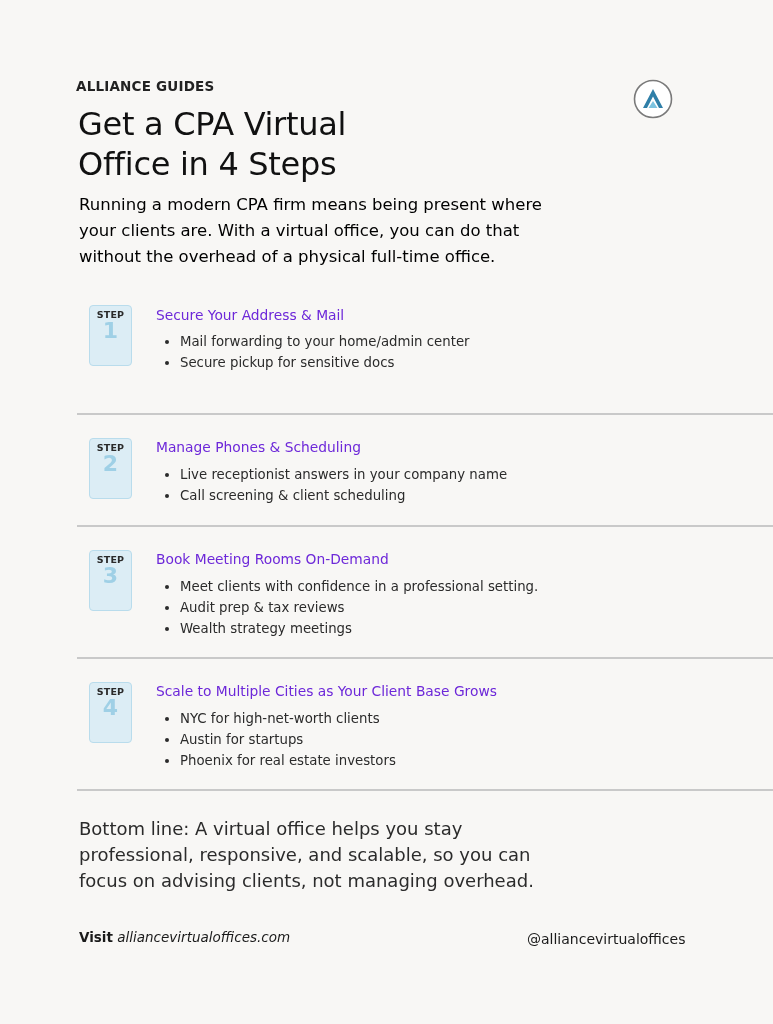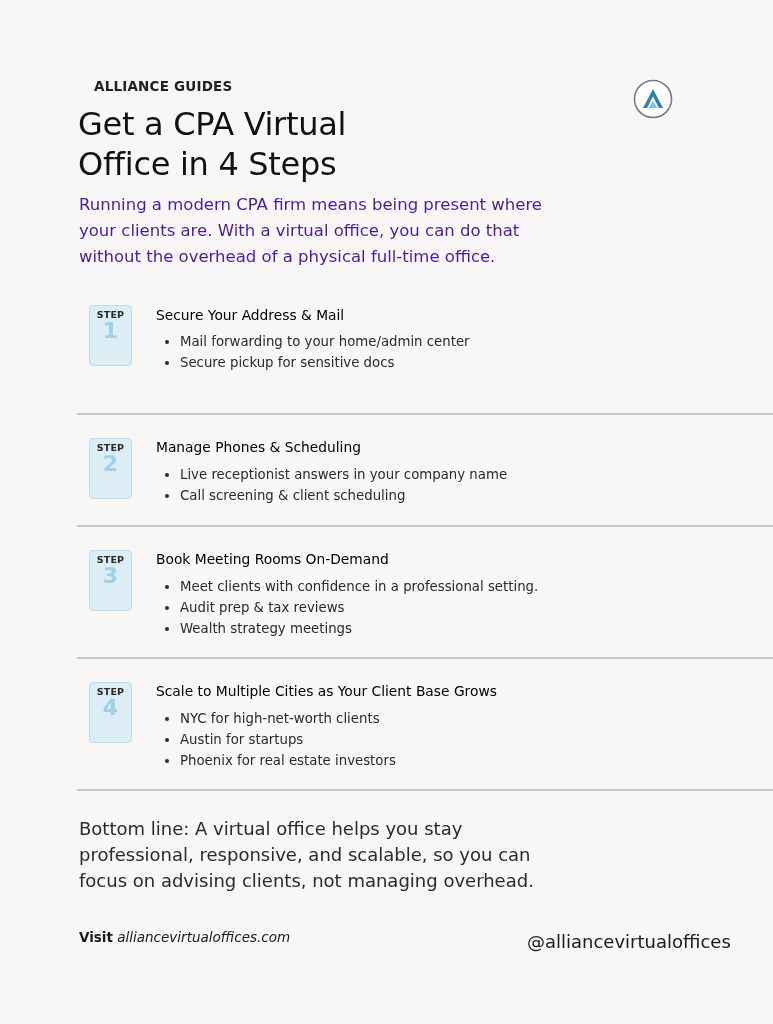--- a/index.html
+++ b/index.html
@@ -5,38 +5,38 @@
     html, body { margin: 0; padding: 0; }
     body {
       width: 773px; height: 1024px;
       background: #f8f7f5;
       font-family: "DejaVu Sans", sans-serif;
       color: #1a1a1a;
       position: relative;
       overflow: hidden;
     }
     .brand {
-      position: absolute; left: 94px; top: 78px;
+      position: absolute; left: 76px; top: 78px;
       font-size: 13.5px; font-weight: bold; letter-spacing: 0.2px;
       color: #222;
     }
     .logo {
       position: absolute; left: 633px; top: 79px;
       width: 40px; height: 40px;
     }
     .title {
       position: absolute; left: 78px; top: 104px;
       font-size: 32px; line-height: 40px; font-weight: 500;
       color: #111; margin: 0; letter-spacing: -0.3px;
       width: 420px;
     }
     .intro {
       position: absolute; left: 79px; top: 192px;
       width: 500px;
-      font-size: 16.5px; line-height: 26px; color: #4c1d95;
+      font-size: 16.5px; line-height: 26px; color: #000000;
       margin: 0;
     }
     .steps { position: absolute; left: 0; top: 0; width: 773px; }
     .step {
       position: absolute; left: 0; width: 773px;
     }
     .step-badge {
       position: absolute; left: 89px;
       width: 43px; height: 61px;
       background: #dcedf5;
@@ -50,21 +50,21 @@
       font-size: 9.5px; font-weight: bold; color: #2a2a2a;
       margin-top: 3px; letter-spacing: 0.2px;
     }
     .step-badge .num {
       display: block;
       font-size: 22px; line-height: 22px; font-weight: bold;
       color: #9fd0e6;
     }
     .step-title {
       position: absolute; left: 156px;
-      font-size: 13.8px; color: #000000; font-weight: 500;
+      font-size: 13.8px; color: #6d28d9; font-weight: 500;
       white-space: nowrap;
     }
     .step-list {
       position: absolute; left: 164px;
       margin: 0; padding: 0; list-style: none;
     }
     .step-list li {
       font-size: 13.3px; line-height: 21px; color: #2b2b2b;
       white-space: nowrap;
       position: relative; padding-left: 16px;
@@ -86,21 +86,21 @@
       margin: 0;
     }
     .footer-left {
       position: absolute; left: 79px; top: 929px;
       font-size: 13.5px; color: #1a1a1a;
     }
     .footer-left b { font-weight: bold; text-align: center; }
     .footer-left i { font-style: italic; }
     .footer-right {
       position: absolute; left: 527px; top: 931px;
-      font-size: 18px; font-weight: 500; color: #1a1a1a;
+      font-size: 14px; font-weight: 500; color: #1a1a1a;
     }
   </style>
 </head>
 <body>
 
 <div class="brand">ALLIANCE GUIDES</div>
 
 <div class="logo">
   <svg width="40" height="40" viewBox="0 0 40 40">
     <circle cx="20" cy="20" r="18.5" fill="#ffffff" stroke="#7a7a7a" stroke-width="1.6"></circle>

